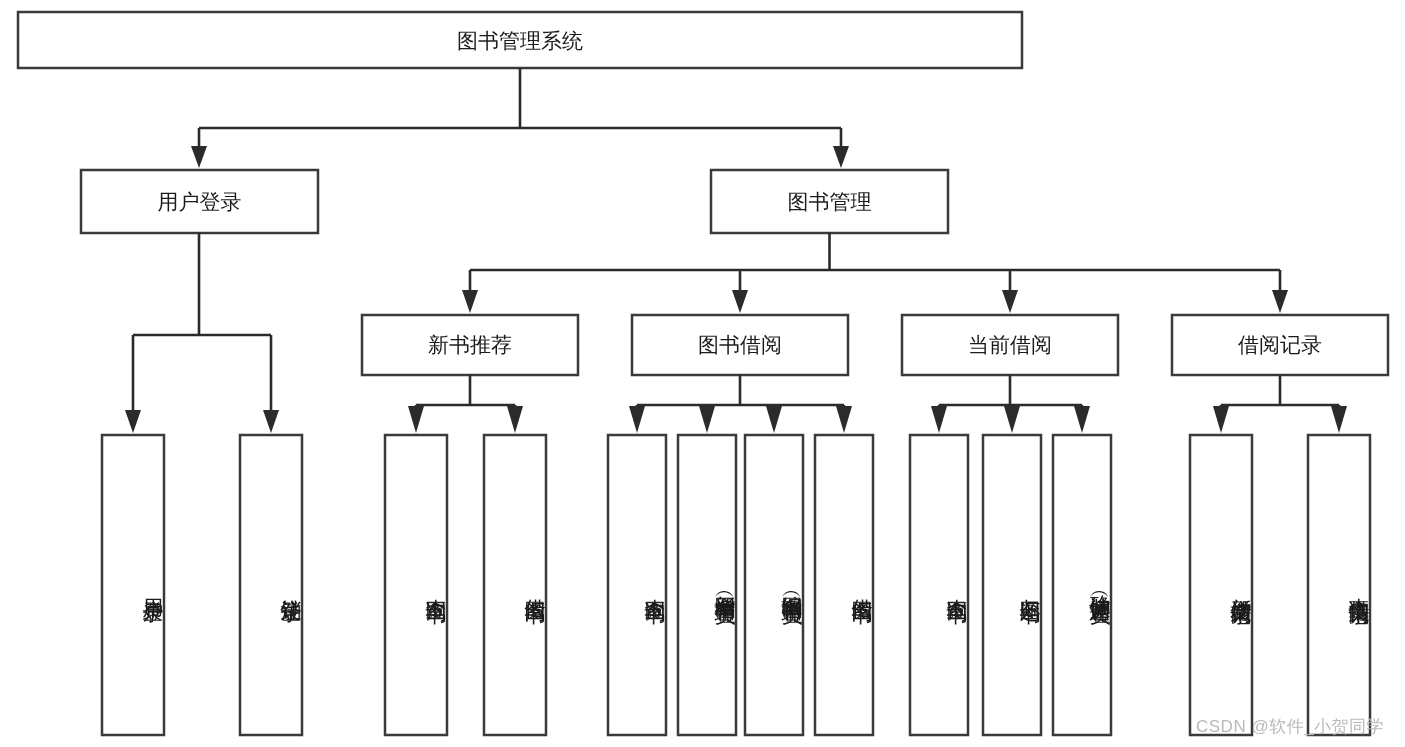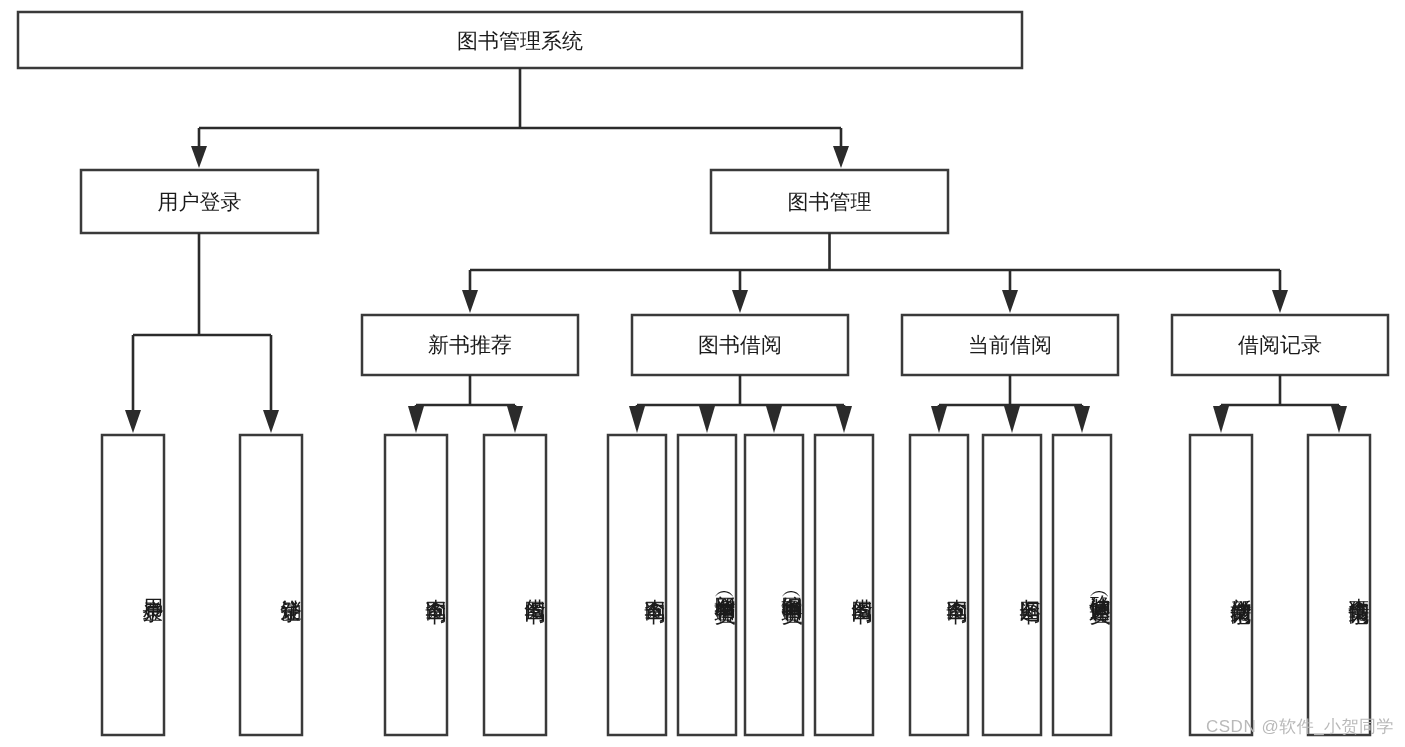--- a/index.html
+++ b/index.html
@@ -209,15 +209,15 @@
   <div class="node-label-v" style="left:608px; top:435px; width:58px; height:300px;">查询图书</div>
   <div class="node-label-v" style="left:678px; top:435px; width:58px; height:300px; align-items:flex-start;">新增图书（管理员）</div>
   <div class="node-label-v" style="left:745px; top:435px; width:58px; height:300px; align-items:flex-start;">编辑图书（管理员）</div>
   <div class="node-label-v" style="left:815px; top:435px; width:58px; height:300px;">借阅图书</div>
   <div class="node-label-v" style="left:910px; top:435px; width:58px; height:300px;">查询图书</div>
   <div class="node-label-v" style="left:983px; top:435px; width:58px; height:300px;">归还图书</div>
   <div class="node-label-v" style="left:1053px; top:435px; width:58px; height:300px; align-items:flex-start;">确认归还（管理员）</div>
   <div class="node-label-v" style="left:1190px; top:435px; width:62px; height:300px;">新增借阅记录</div>
   <div class="node-label-v" style="left:1308px; top:435px; width:62px; height:300px;">查询借阅记录</div>
 
-  <div class="watermark" style="left:1196px; top:715px;margin-left:10px;">CSDN @软件_小贺同学</div>
+  <div class="watermark" style="left:1196px; top:715px;">CSDN @软件_小贺同学</div>
 
 </div>
 
 </body></html>

